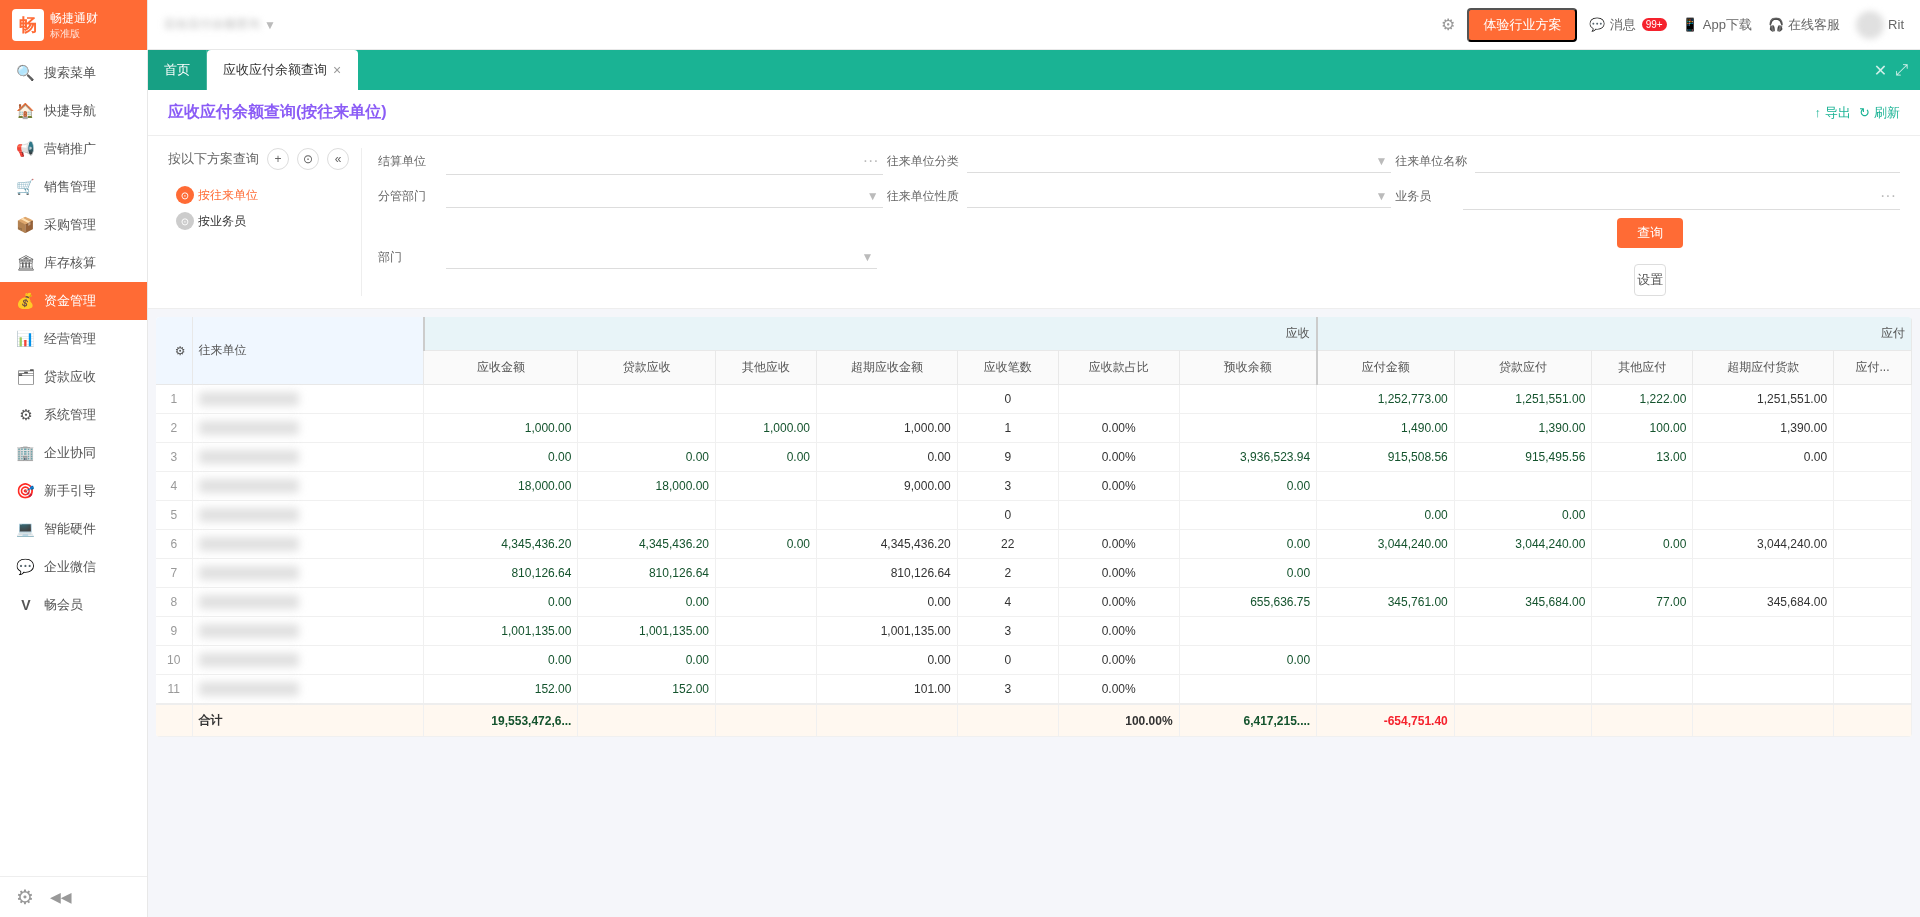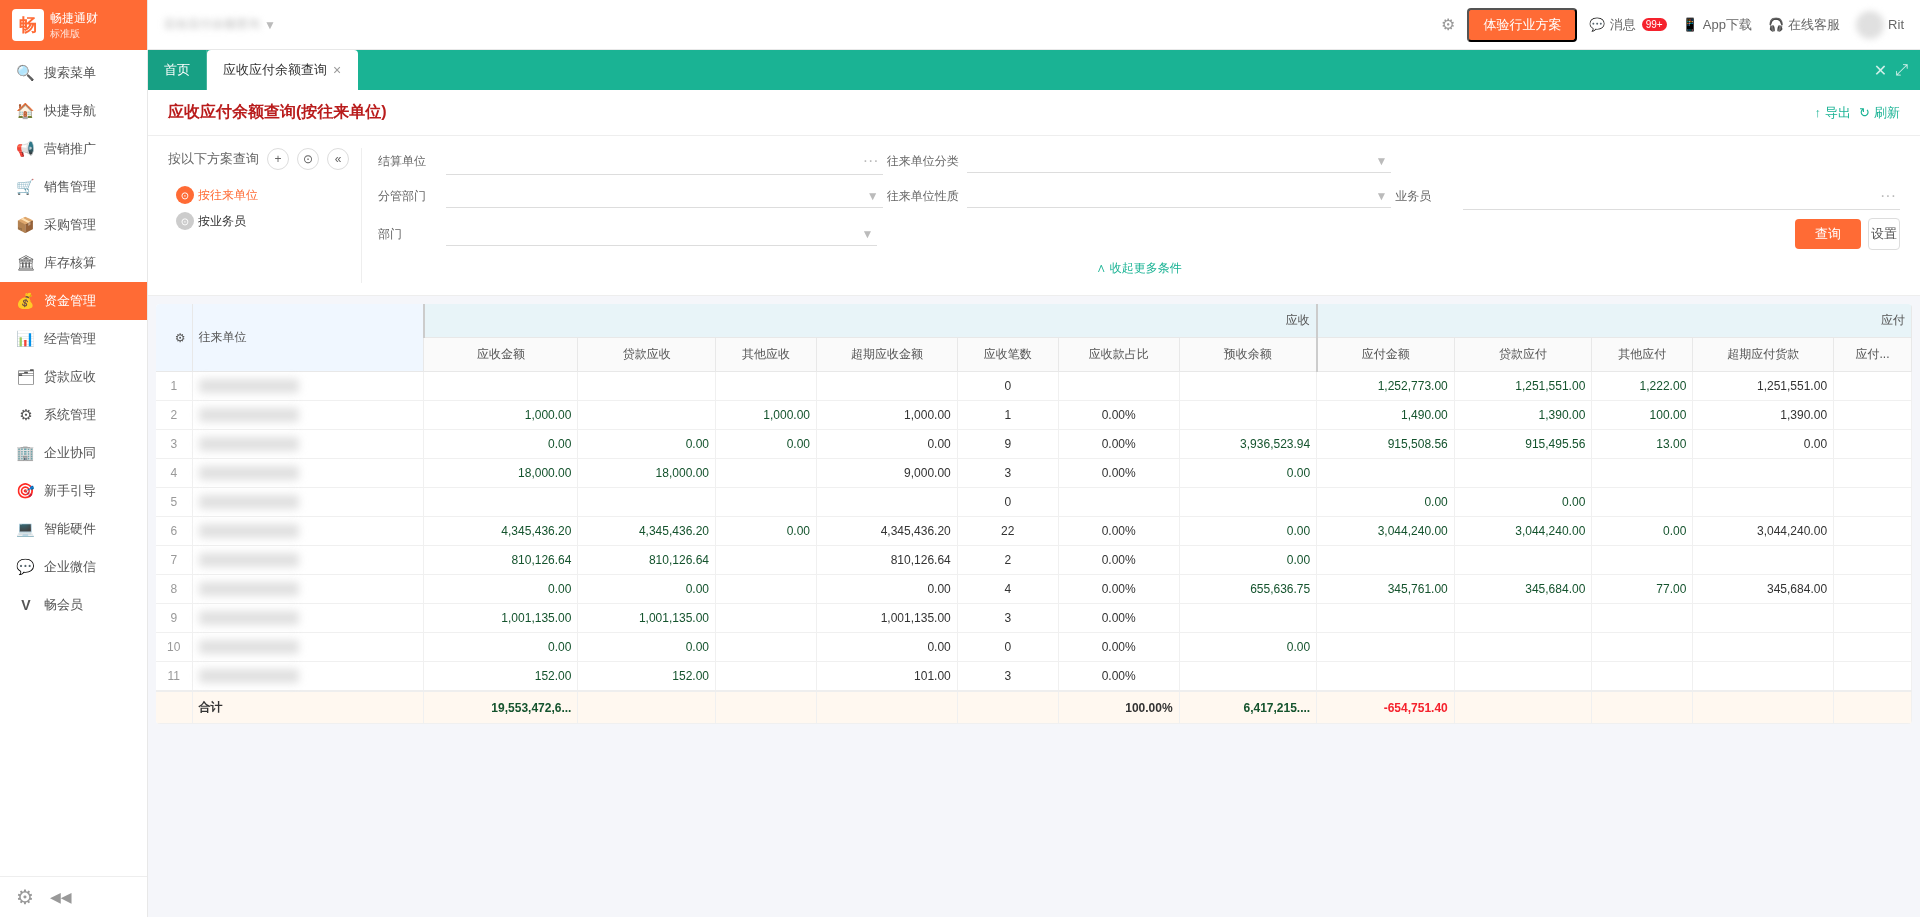--- a/index.html
+++ b/index.html
@@ -69,21 +69,21 @@
 
     
     .main-content {
       position: fixed; left: 148px; top: 90px; right: 0; bottom: 0;
       background: #f5f6fa; overflow-y: auto;
     }
     .page-header {
       background: #fff; padding: 12px 20px; display: flex; align-items: center; justify-content: space-between;
       border-bottom: 1px solid #eee;
     }
-    .page-title { font-size: 16px; font-weight: bold; color: #b91c1c; }
+    .page-title { font-size: 16px; font-weight: bold; color: #8b5cf6; }
     .page-actions { display: flex; gap: 8px; }
     .btn-export, .btn-refresh {
       display: flex; align-items: center; gap: 4px; color: #1ab394; cursor: pointer; font-size: 13px; border: none; background: none;
     }
 
     
     .filter-area {
       background: #fff; padding: 12px 20px; border-bottom: 1px solid #eee;
     }
     .filter-toolbar {
@@ -312,20 +312,24 @@
               <span style="color:#bbb; font-size:16px;">···</span>
             </div>
           </div>
           <div class="filter-field">
             <span class="filter-field-label">往来单位分类</span>
             <div class="filter-select">
               <span></span>
                 <span style="color:#bbb;">▼</span>
             </div>
           </div>
+          <div class="filter-field">
+            <span class="filter-field-label">往来单位名称</span>
+            <input class="filter-input" type="text" value="" style="">
+          </div>
         </div>
 
         <div class="filter-row">
           <div class="filter-field">
             <span class="filter-field-label">分管部门</span>
             <div class="filter-select">
               <span></span>
                 <span style="color:#bbb;">▼</span>
             </div>
           </div>
@@ -347,30 +351,26 @@
         <div style="display:grid; grid-template-columns: 1fr 1fr 1fr; gap:12px;">
           <div class="filter-field">
             <span class="filter-field-label">部门</span>
             <div class="filter-select">
               <span></span>
                 <span style="color:#bbb;">▼</span>
             </div>
           </div>
           <div style="display:flex; justify-content:flex-end; align-items:flex-end;">
           </div>
-          <div style="display:flex; justify-content:flex-end; align-items:center; gap:7px;">
+          <div style="display:flex; justify-content:flex-end; align-items:center; gap:16px;flex-direction:column;">
             <button style="background:#ff6b35;color:#fff;border:none;padding:6px 20px;border-radius:4px;cursor:pointer;font-size:13px;">查询</button>
             <button style="background:#fff;color:#555;border:1px solid #ddd;padding:6px 2px;border-radius:4px;cursor:pointer;font-size:13px;">设置</button>
           </div>
         </div>
 
-        <div class="collapse-btn">
-          <span>∧</span>
-          <span>收起更多条件</span>
-        </div>
       </div>
     </div>
   </div>
 
   <div class="table-container">
     <table class="data-table">
       <thead>
         <tr class="group-header">
           <th rowspan="2" style="width:36px;">
             <span>⚙</span>

